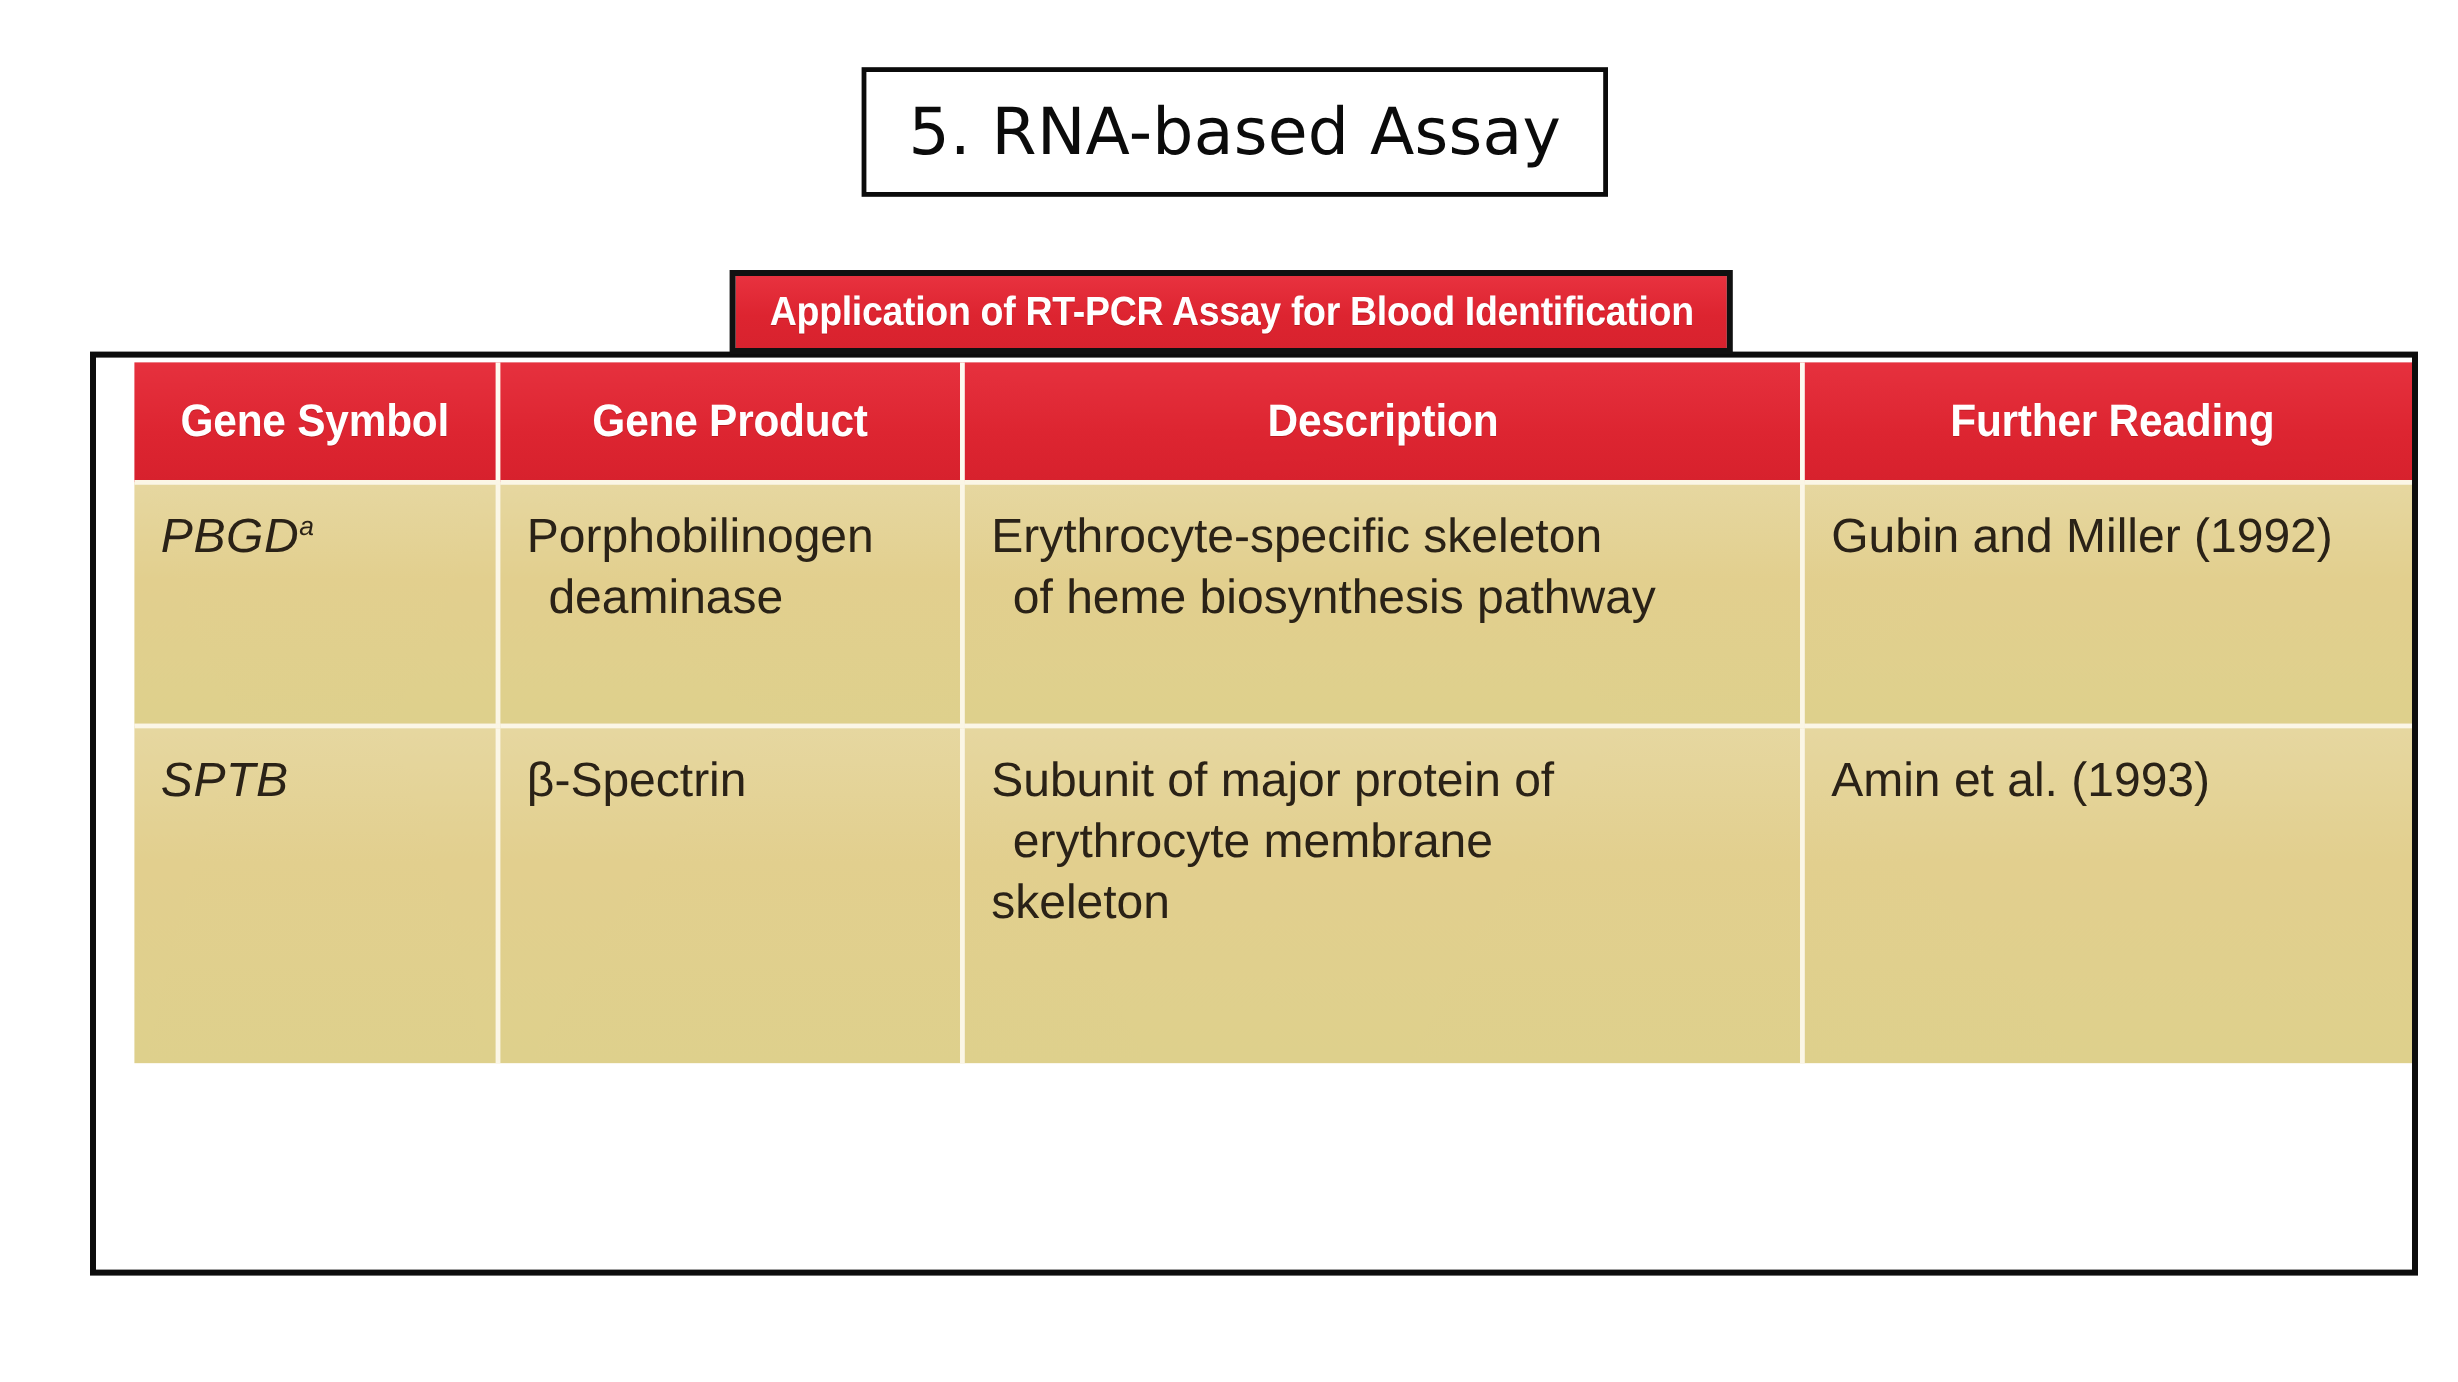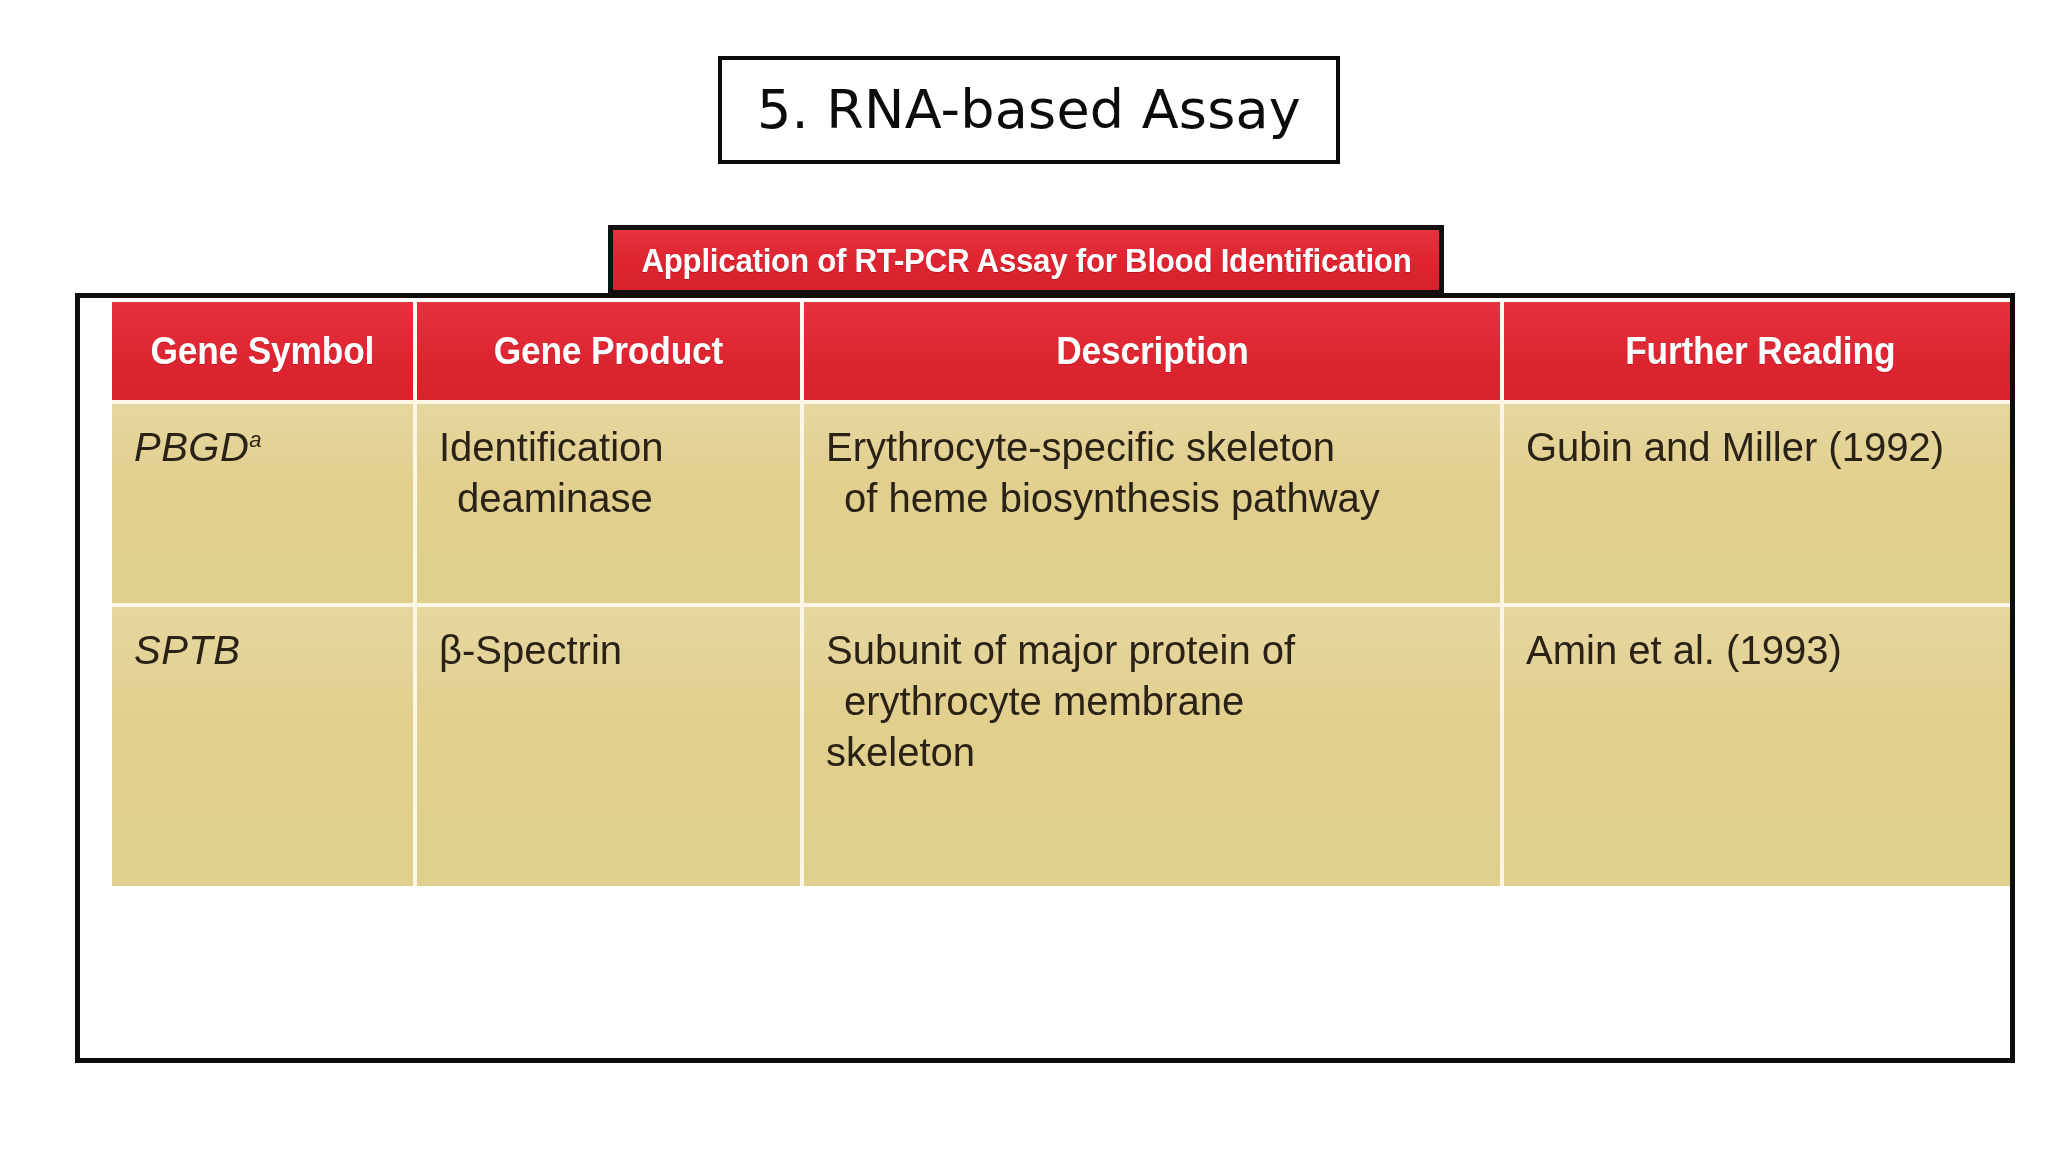--- a/index.html
+++ b/index.html
@@ -177,21 +177,21 @@
         </tr>
       </thead>
       <tbody>
 
 
         <tr class="row-h2">
           <td>
             <span class="gene-symbol">PBGD</span><span class="footnote-mark">a</span>
           </td>
           <td>
-            <span class="desc-l1">Identification</span>
+            <span class="desc-l1">Porphobilinogen</span>
             <span class="desc-l2">deaminase</span>
           </td>
           <td>
             <span class="desc-l1">Erythrocyte-specific skeleton</span>
             <span class="desc-l2">of heme biosynthesis pathway</span>
           </td>
           <td>
             <span class="desc-l1">Gubin and Miller (1992)</span>
           </td>
         </tr>

